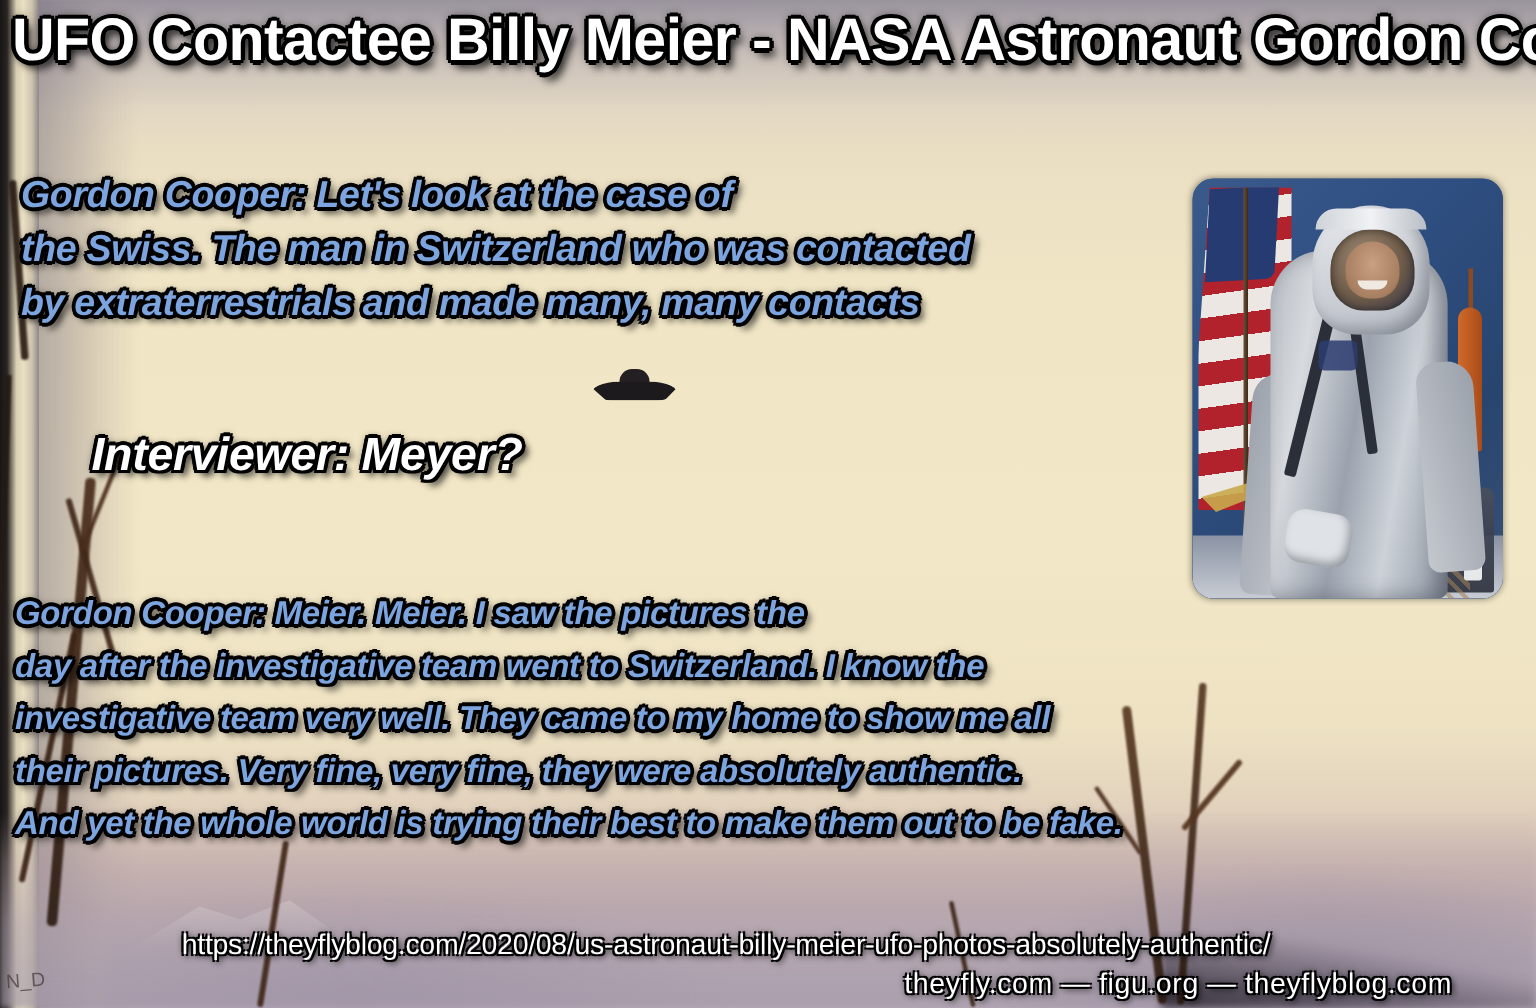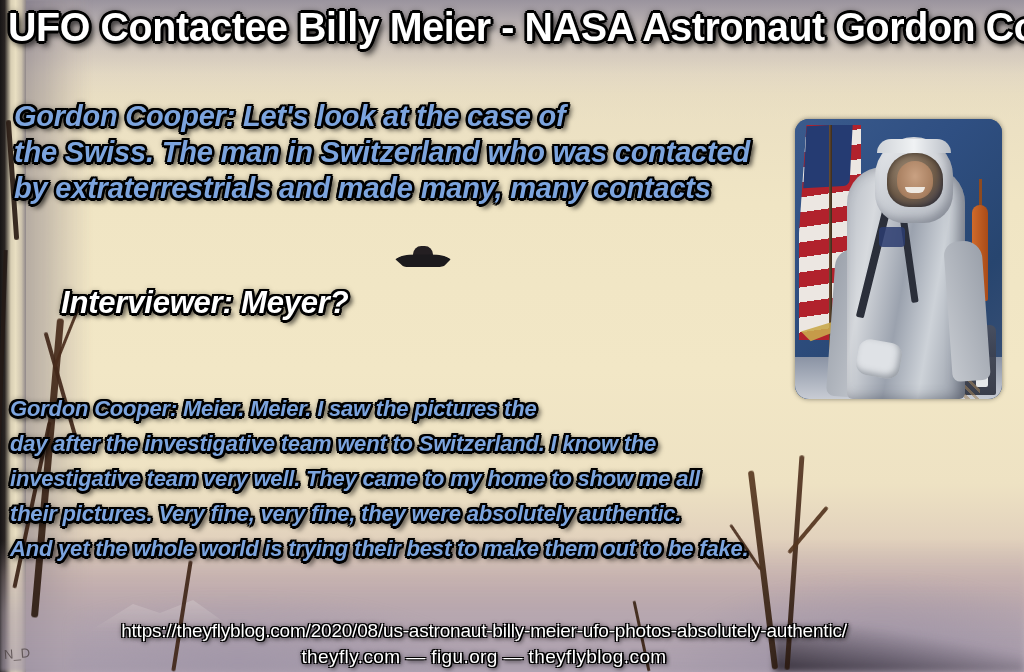--- a/index.html
+++ b/index.html
@@ -333,22 +333,22 @@
   .q-white {
     color: #ffffff;
     text-shadow:
       -2px -2px 0 #000, 2px -2px 0 #000, -2px 2px 0 #000, 2px 2px 0 #000,
       -2.5px 0 0 #000, 2.5px 0 0 #000, 0 -2.5px 0 #000, 0 2.5px 0 #000,
       0 0 6px rgba(0,0,0,.9), 4px 4px 5px rgba(0,0,0,.75);
     padding-left: 45px;
   }
 
   #quote1 {
-    left: 14px; top: 98px; width: 800px;
-    font-size: 29px; line-height: 36px;
+    left: 14px; top: 112px; width: 800px;
+    font-size: 25px; line-height: 36px;
   }
   #quote2 {
     left: 16px; top: 284px;
     font-size: 31px; line-height: 38px;
   }
   #quote3 {
     left: 10px; top: 391px; width: 1010px;
     font-size: 22px; line-height: 35px;
   }
 
@@ -359,21 +359,21 @@
     font-family: "Liberation Sans", sans-serif;
     font-size: 19px;
     color: #ffffff;
     letter-spacing: -0.2px;
     text-shadow:
       -1.4px -1.4px 0 #000, 1.4px -1.4px 0 #000,
       -1.4px 1.4px 0 #000, 1.4px 1.4px 0 #000,
       0 0 5px rgba(0,0,0,.9), 2px 2px 4px rgba(0,0,0,.75);
   }
   #footer-url  { top: 620px; }
-  #footer-sites{ top: 646px; letter-spacing: 0.4px; }
+  #footer-sites{ top: 646px; letter-spacing: 0.4px; text-align: right; }
 
   .watermark {
     position: absolute;
     left: 4px; top: 646px;
     font-family: "Liberation Sans", sans-serif;
     font-size: 13px;
     color: #4a4040;
     opacity: .75;
     transform: rotate(-4deg);
   }

